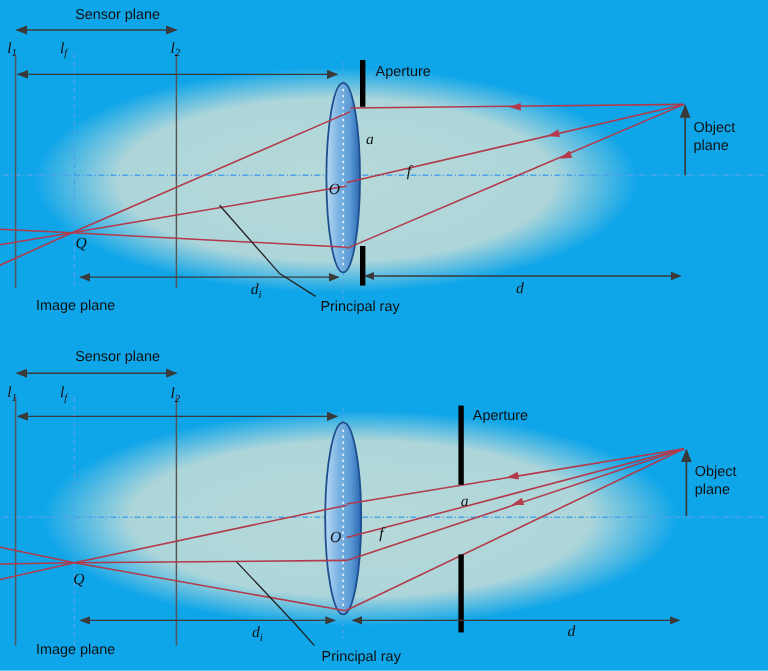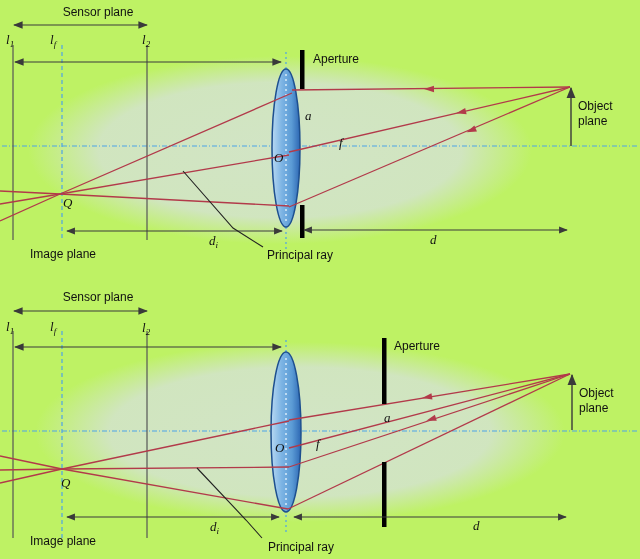--- a/index.html
+++ b/index.html
@@ -1,16 +1,16 @@
 <!DOCTYPE html>
 <html><head>
 <meta charset="utf-8">
 <style>
   html,body{margin:0;padding:0;background:#ffffff;}
-  .stage{position:relative;width:640px;height:559px;background:#bef264;overflow:hidden;
+  .stage{position:relative;width:640px;height:559px;background:#0ea5e9;overflow:hidden;
          font-family:"Liberation Sans",sans-serif;}
   svg{position:absolute;left:0;top:0;}
   text{fill:#111111;}
   .lbl{font-family:"Liberation Sans",sans-serif;font-size:12px;}
   .math{font-family:"Liberation Serif",serif;font-style:italic;font-size:13px;}
   .sub{font-size:9px;}
 </style>
 </head>
 <body>
 

